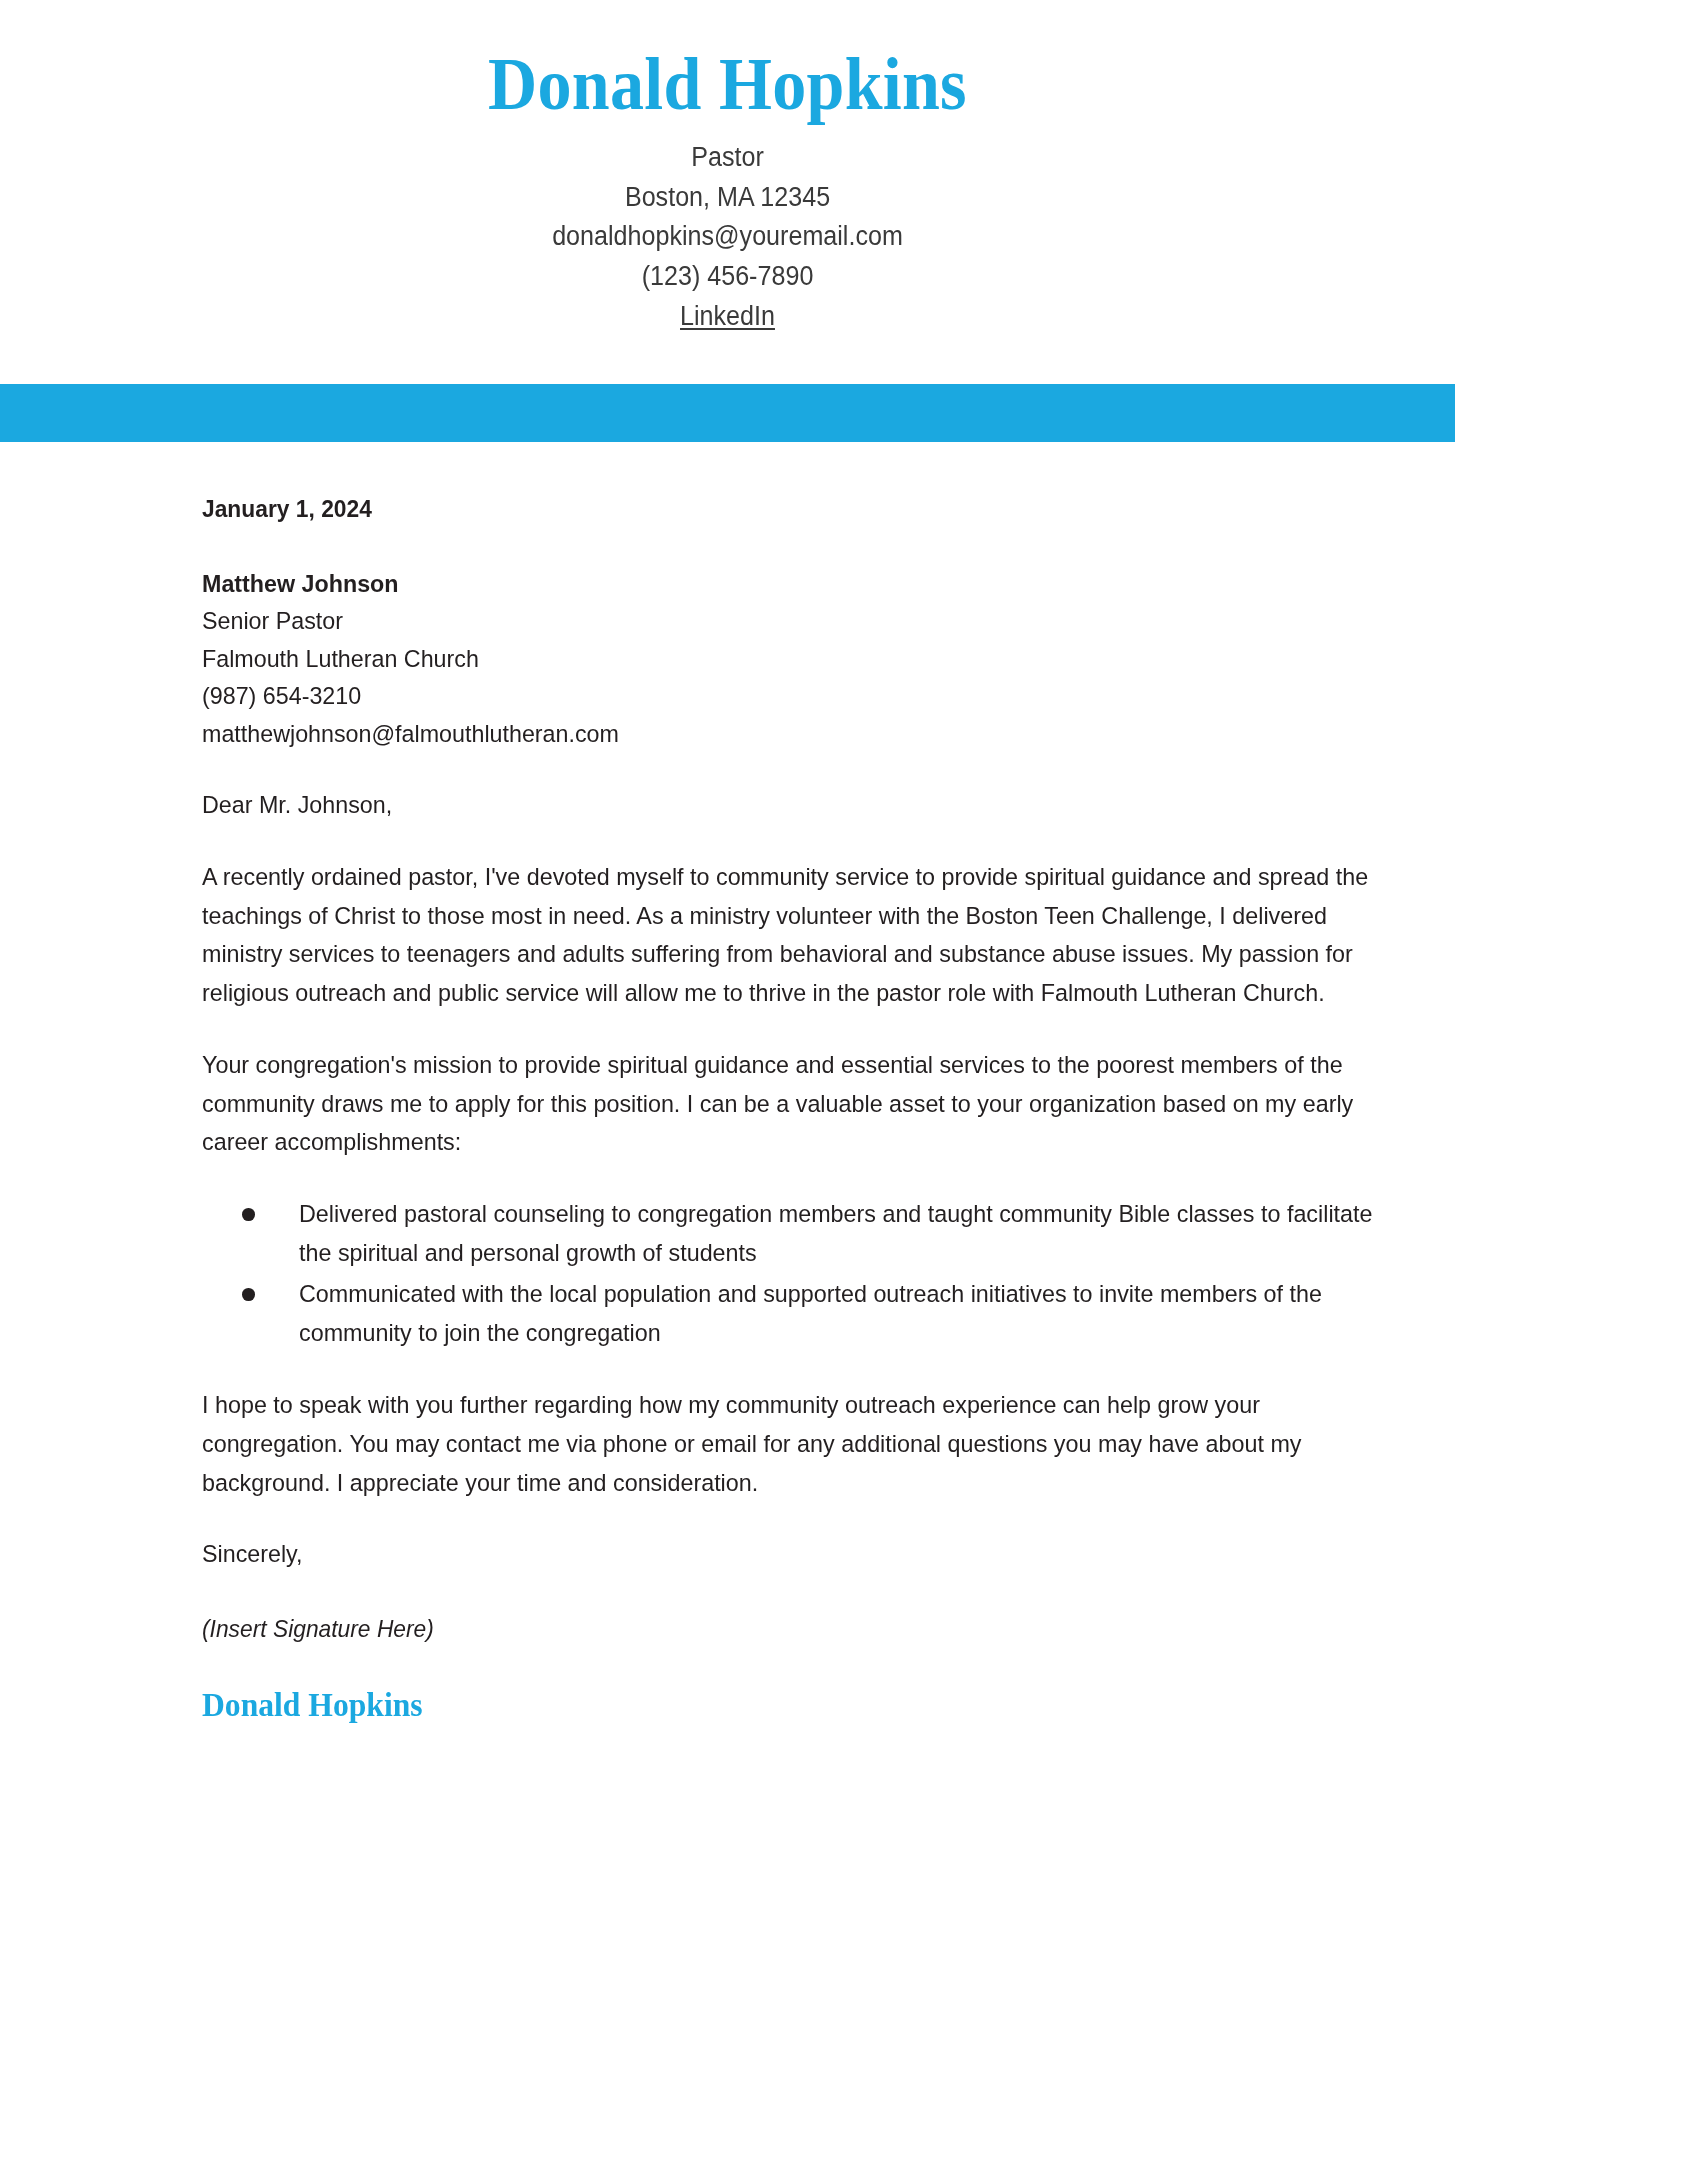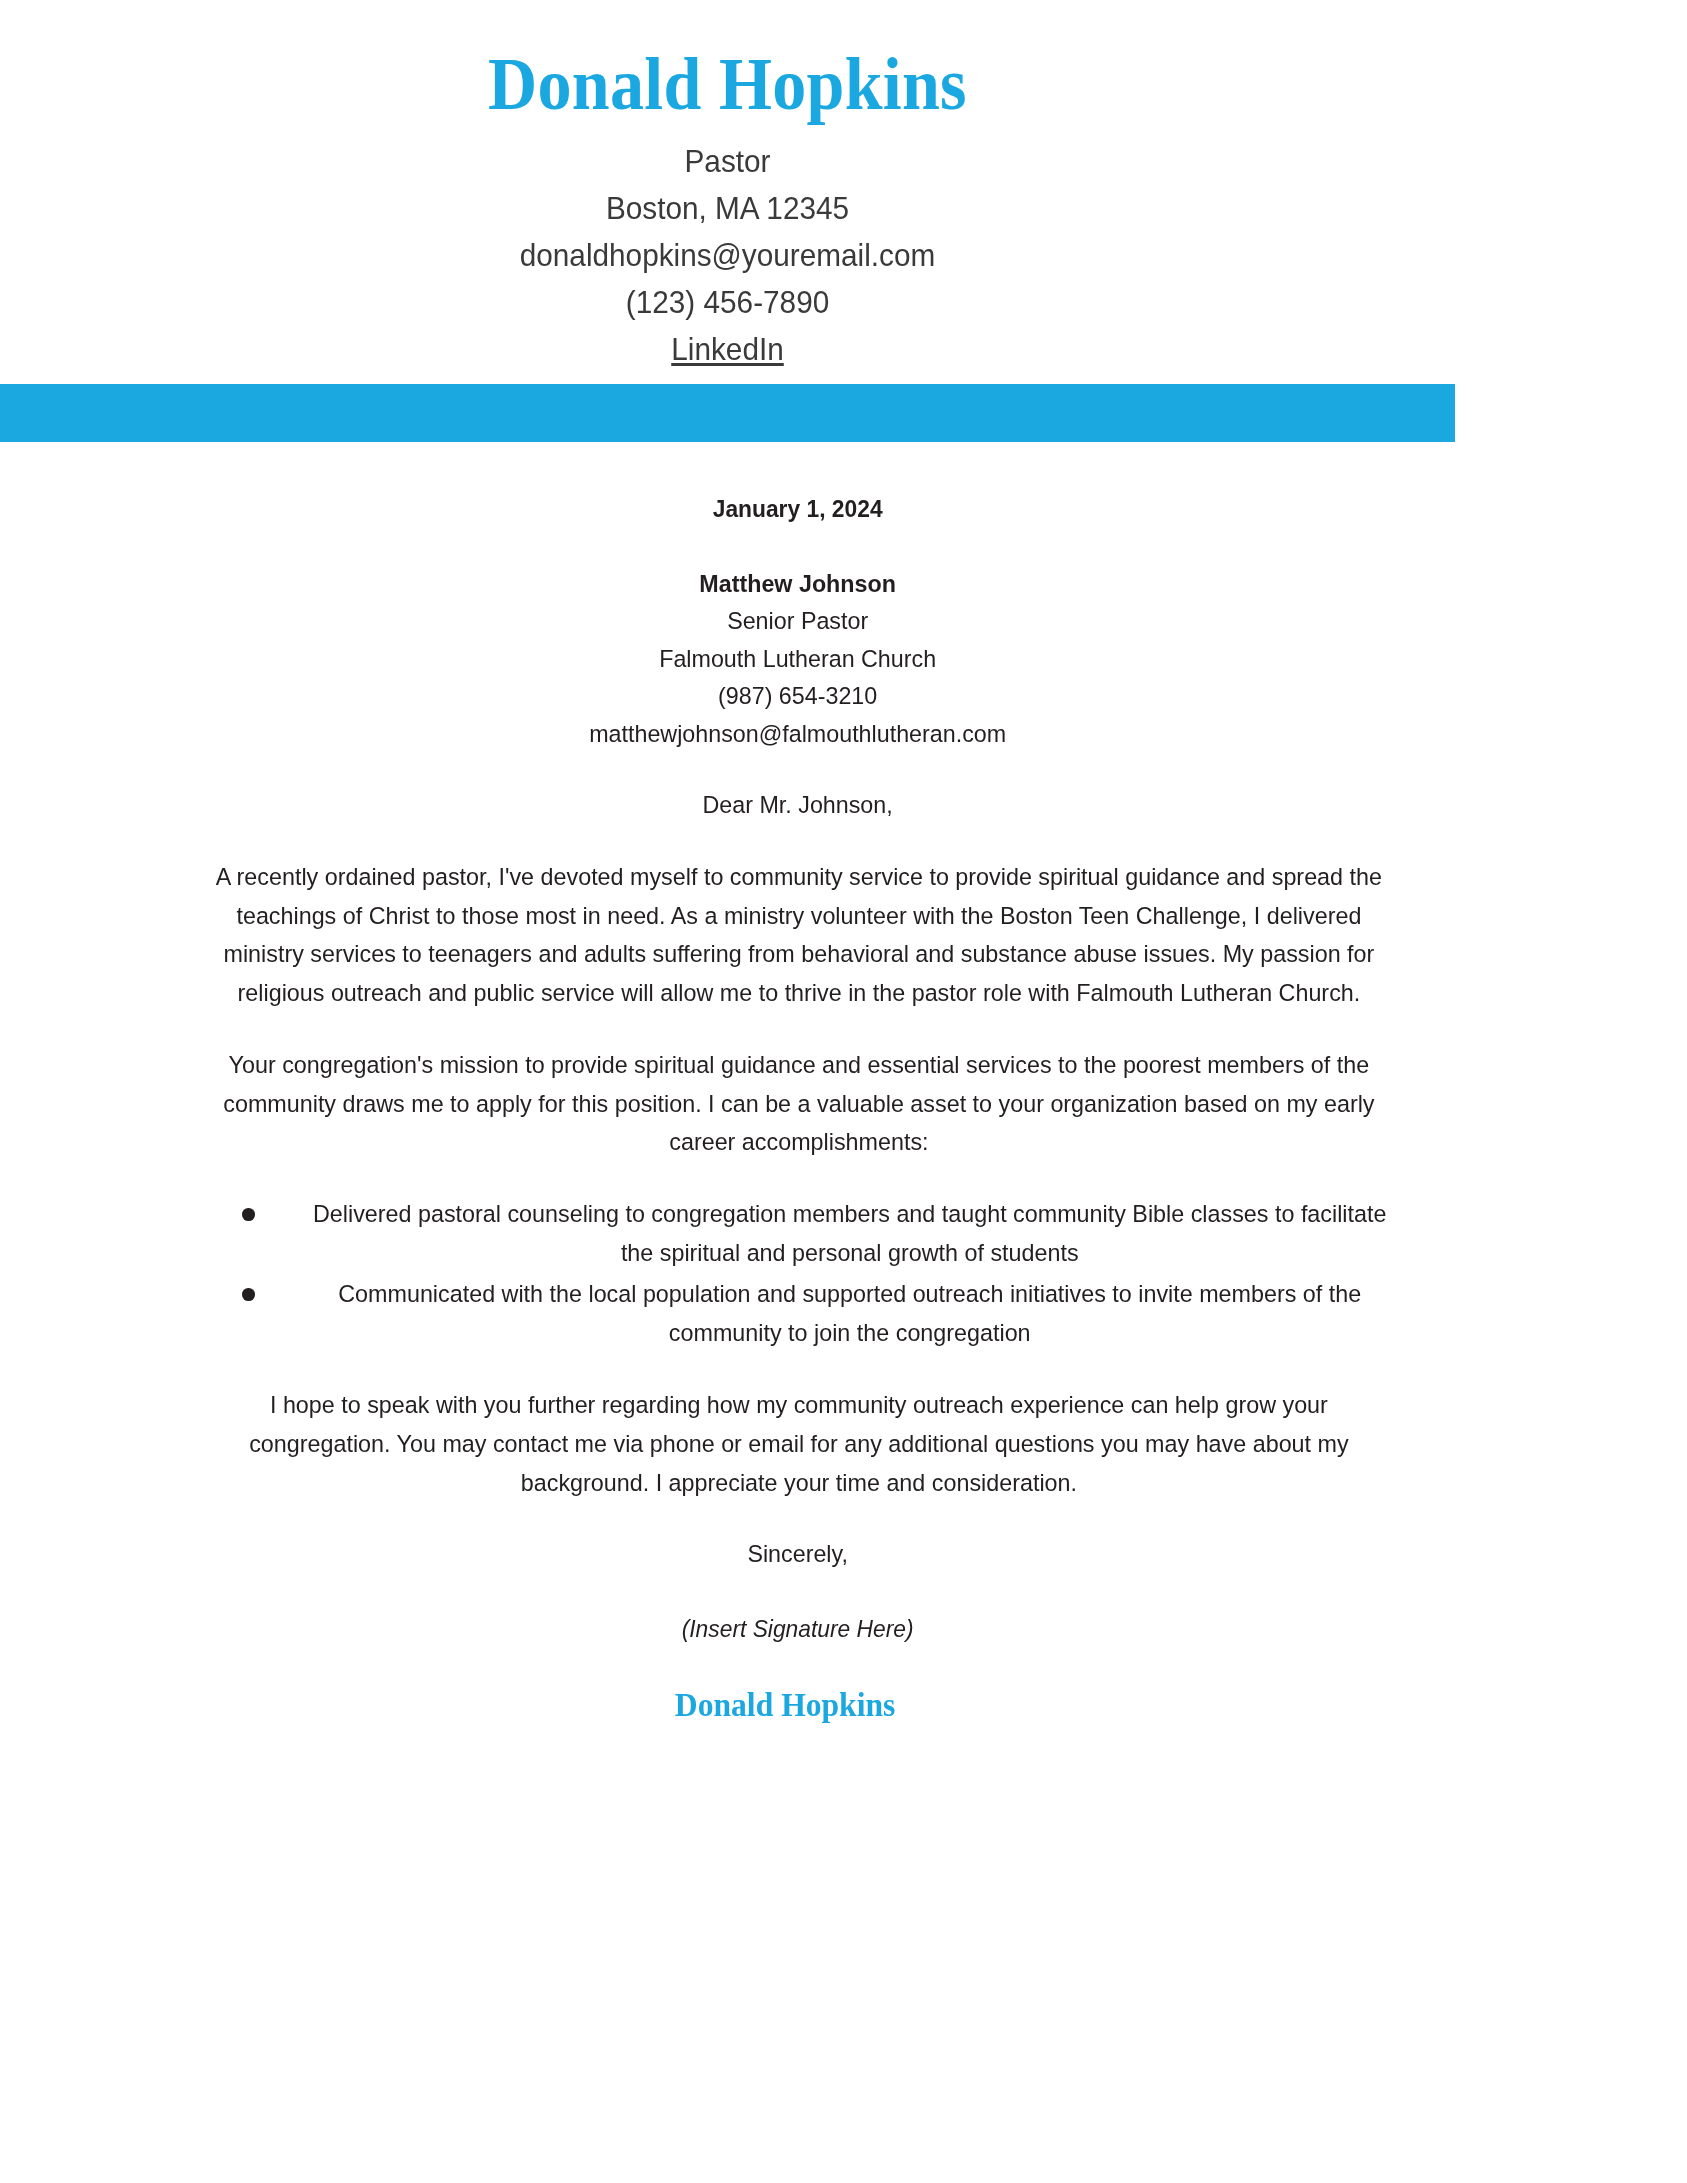--- a/index.html
+++ b/index.html
@@ -35,21 +35,21 @@
     font-size: 74px;
     line-height: 1.06;
     letter-spacing: 0.3px;
     color: #1BA8E0;
     margin: 0;
     transform: scaleX(0.92);
   }
 
   .contact-block {
     margin-top: 14.6px;
-    font-size: 32px;
+    font-size: 27px;
     line-height: 1.47;
     color: #3a3a3a;
     font-stretch: condensed;
   }
   .contact-line {
     display: block;
     transform: scaleX(0.93);
   }
   .contact-link {
     color: #3a3a3a;
@@ -68,21 +68,20 @@
 
   
   .letter-body {
     position: absolute;
     left: 202px;
     top: 490px;
     width: 1254px;
     font-size: 24.5px;
     line-height: 1.58;
     color: #231f20;
-    text-align: center;
   }
 
   .date-line {
     font-weight: bold;
     font-size: 24px;
     margin: 0 0 37px 0;
     transform: scaleX(0.95);
     transform-origin: left center;
   }
 

